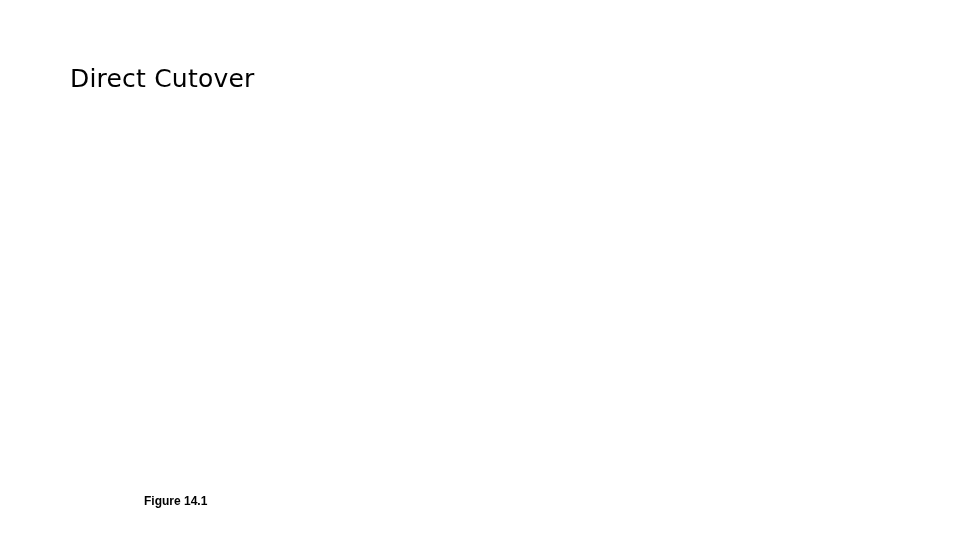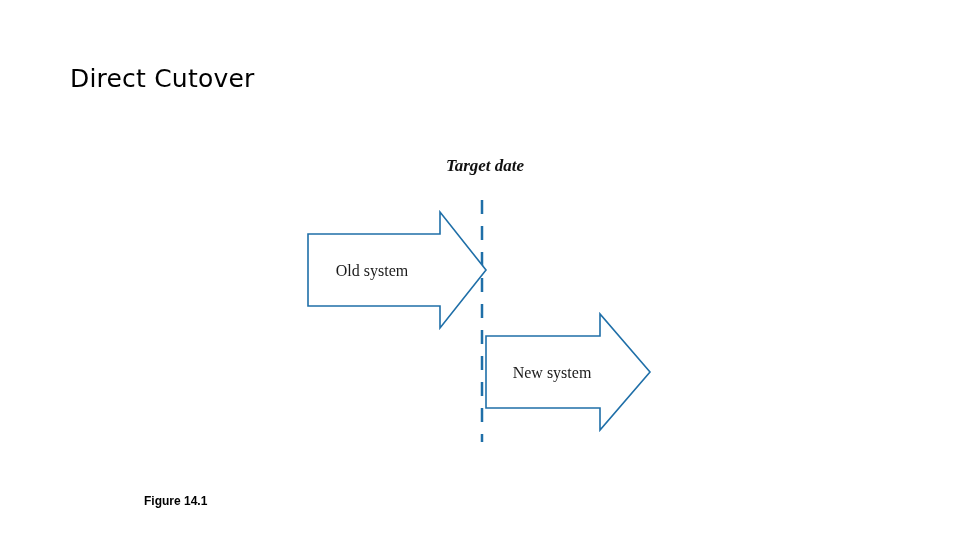--- a/index.html
+++ b/index.html
@@ -68,31 +68,16 @@
     fill: #1a1a1a;
   }
 </style>
 </head>
 <body>
 
 <div class="slide">
 
   <div class="slide-title">Direct Cutover</div>
 
-  <div class="diagram">
-    <svg width="400" height="330" viewBox="0 0 400 330" xmlns="http://www.w3.org/2000/svg">
-
-      <text class="lbl-target" x="195" y="41" text-anchor="middle">Target date</text>
-
-      <line x1="192" y1="70" x2="192" y2="312" stroke="#1F6FA8" stroke-width="2.5" stroke-dasharray="14 12"></line>
-
-      <polygon points="18,104 150,104 150,82 196,140 150,198 150,176 18,176" fill="#ffffff" stroke="#1F6FA8" stroke-width="1.6"></polygon>
-      <text class="lbl lbl-sys" x="82" y="146" text-anchor="middle">Old system</text>
-
-      <polygon points="196,206 310,206 310,184 360,242 310,300 310,278 196,278" fill="#ffffff" stroke="#1F6FA8" stroke-width="1.6"></polygon>
-      <text class="lbl lbl-sys" x="262" y="248" text-anchor="middle">New system</text>
-
-    </svg>
-  </div>
 
   <div class="figure-caption">Figure 14.1</div>
 
 </div>
 
 </body></html>

